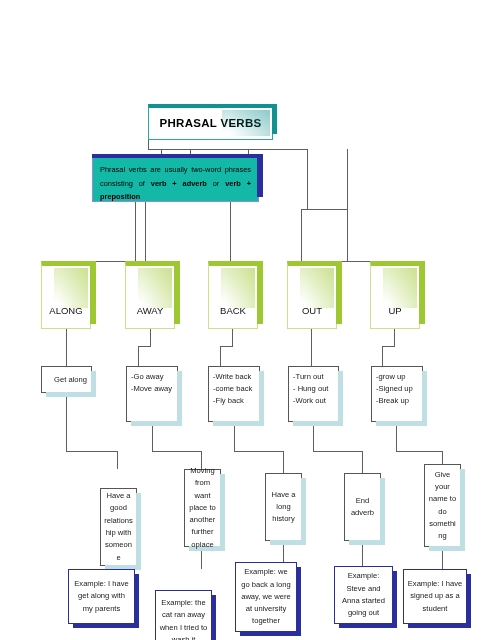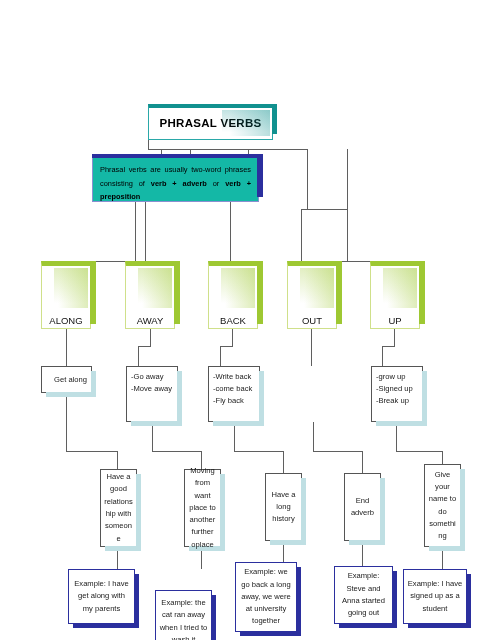--- a/index.html
+++ b/index.html
@@ -102,21 +102,21 @@
   }
   .desc-node b { font-weight: bold; }
 
   
   .cat-node {
     border: 1px solid #cfe08a;
     border-top: 5px solid #9ec832;
     font-size: 9.5px;
     color: #111;
     align-items: flex-end;
-    padding-bottom: 0;
+    padding-bottom: 10px;
     z-index: 5;
   }
   .cat-node::after {
     content: "";
     position: absolute;
     top: -5px;
     right: -6px;
     width: 6px;
     bottom: 4px;
     background: #9ec832;
@@ -330,28 +330,33 @@
     <span class="li">-Go away</span>
     <span class="li">-Move away</span>
   </div>
 
   <div class="node list-node" style="left:208px; top:366px; width:52px; height:56px;">
     <span class="li">-Write back</span>
     <span class="li">-come back</span>
     <span class="li">-Fly back</span>
   </div>
 
+  <div class="node list-node" style="left:288px; top:366px; width:51px; height:56px;">
+    <span class="li">-Turn out</span>
+    <span class="li">- Hung out</span>
+    <span class="li">-Work out</span>
+  </div>
 
   <div class="node list-node" style="left:371px; top:366px; width:52px; height:56px;">
     <span class="li">-grow up</span>
     <span class="li">-Signed up</span>
     <span class="li">-Break up</span>
   </div>
 
-  <div class="node def-node" style="left:100px; top:469px; width:37px; height:78px;">
+  <div class="node def-node" style="left:100px; top:488px; width:37px; height:78px;">
     <span>Have a good relationship with someone</span>
   </div>
   <div class="node def-node" style="left:184px; top:469px; width:37px; height:78px;">
     <span>Moving from want place to another further oplace</span>
   </div>
   <div class="node def-node" style="left:265px; top:473px; width:37px; height:68px;">
     <span>Have a long history</span>
   </div>
   <div class="node def-node" style="left:344px; top:473px; width:37px; height:68px;">
     <span>End adverb</span>

